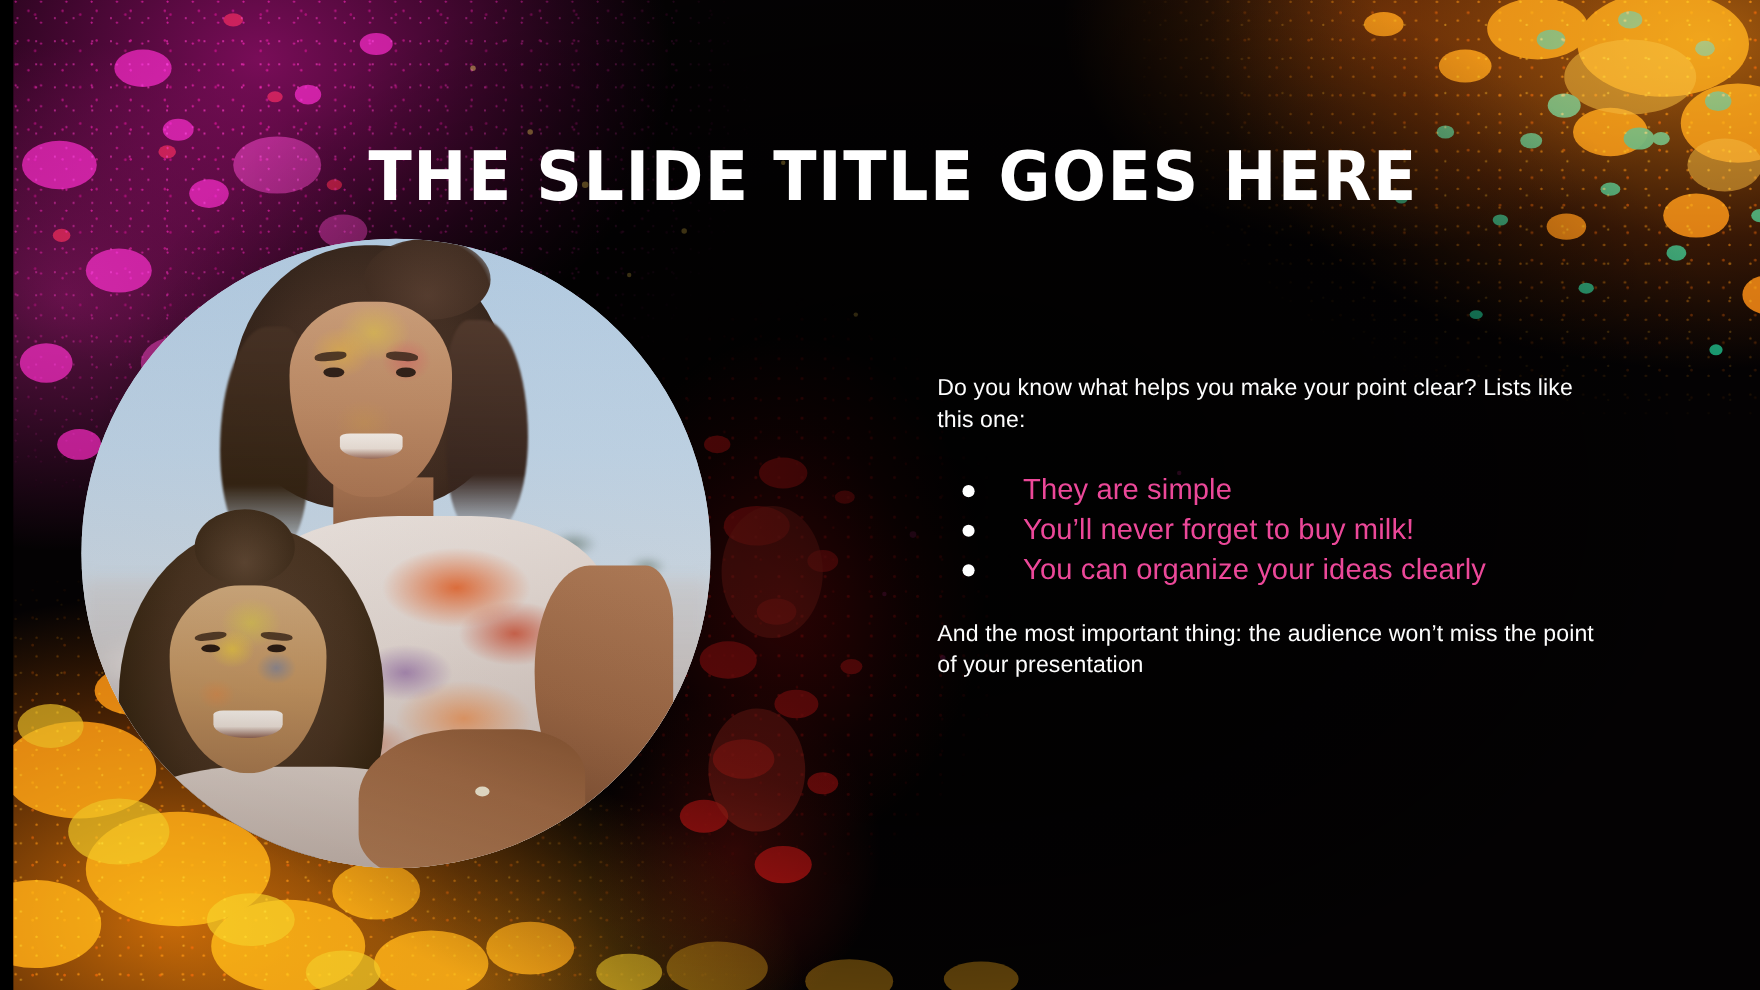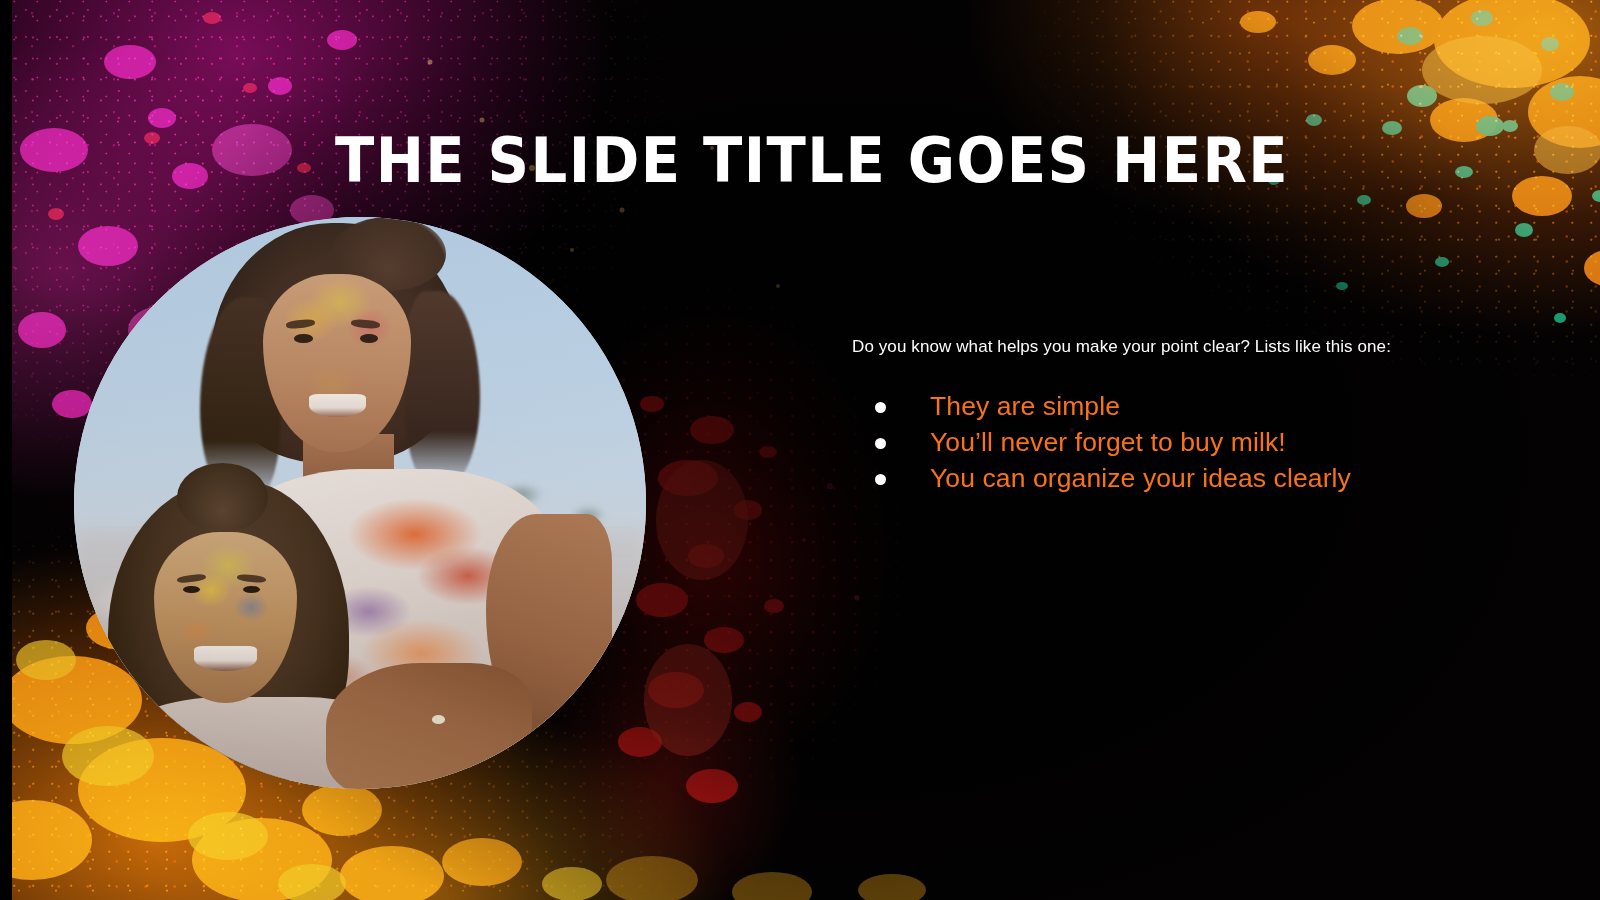--- a/index.html
+++ b/index.html
@@ -281,37 +281,37 @@
   
   #body-col {
     position: absolute;
     left: 840px;
     top: 318px;
     width: 604px;
     z-index: 6;
     color: #ffffff;
   }
   .para {
-    font-size: 17px;
+    font-size: 21px;
     line-height: 1.37;
     color: #fdfdfd;
     font-weight: 400;
     letter-spacing: 0.1px;
   }
   #bullet-list {
     list-style: none;
     margin: 30px 0 28px 0;
     padding: 0;
   }
   #bullet-list li {
     position: relative;
     padding-left: 78px;
     font-size: 26.5px;
     line-height: 1.36;
-    color: #f97316;
+    color: #ec4899;
     letter-spacing: 0.1px;
   }
   #bullet-list li .dot {
     position: absolute;
     left: 23px;
     top: 14px;
     width: 11px;
     height: 11px;
     border-radius: 50%;
     background: #ffffff;
@@ -502,15 +502,16 @@
       <li>
         <span class="dot"></span>
         <span>You’ll never forget to buy milk!</span>
       </li>
       <li>
         <span class="dot"></span>
         <span>You can organize your ideas clearly</span>
       </li>
     </ul>
 
+    <p class="para" id="para-close">And the most important thing: the audience won’t miss the point of your presentation</p>
   </div>
 
 </div>
 
 </body></html>

